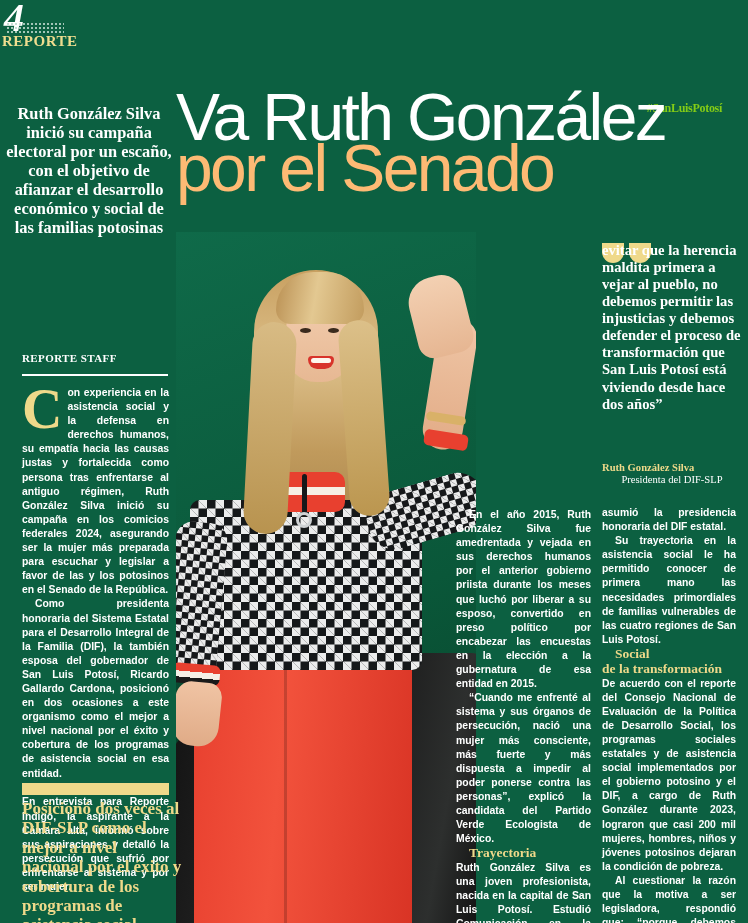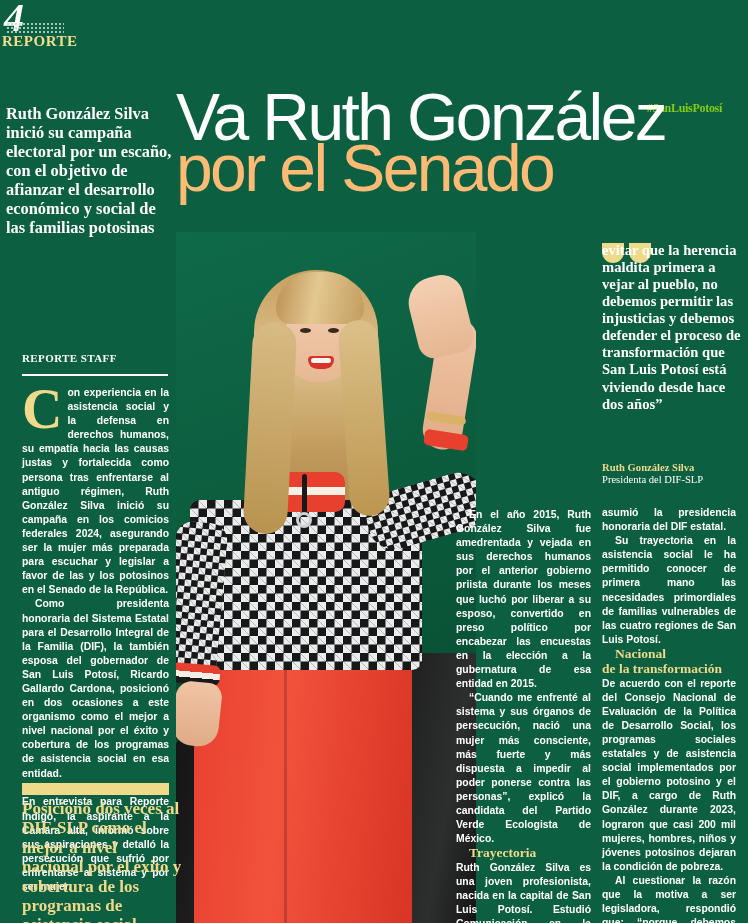--- a/index.html
+++ b/index.html
@@ -45,21 +45,21 @@
     position:absolute; left:176px; top:92px; width:572px;
     font-family:"Liberation Sans", sans-serif;
     font-weight:normal; font-size:66px; line-height:.78;
     letter-spacing:-2.6px;
   }
   .headline .l1 { display:block; color:#ffffff; }
   .headline .l2 { display:block; color:#fdba74; }
 
   .deck {
     position:absolute; left:6px; top:104px; width:166px;
-    text-align:left;
+    text-align:center;
     font-family:"Liberation Serif", serif;
     font-weight:bold; font-size:16.4px; line-height:1.16;
     color:#ffffff;
   }
 
   
   .photo { position:absolute; left:176px; top:232px; width:300px; height:691px; overflow:hidden; }
   .ph-bg { position:absolute; inset:0; background:linear-gradient(160deg,#0f6a49 0%,#0a5739 55%,#074028 100%); }
   .ph-shadow { position:absolute; left:-30px; bottom:0; width:130px; height:300px;
                background:radial-gradient(ellipse at 60% 40%, rgba(0,0,0,.45), transparent 70%); }
@@ -182,21 +182,21 @@
   }
   .pullquote .lead { padding-left:56px; display:block; }
   .qsource-name {
     position:absolute; left:602px; top:462px; width:140px;
     font-family:"Liberation Serif", serif; font-weight:bold;
     font-size:10.6px; color:#efd98a;
   }
   .qsource-role {
     position:absolute; left:602px; top:474px; width:140px;
     font-family:"Liberation Serif", serif;
-    font-size:10.6px; color:#ffffff;
+    font-size:10.6px; color:#ffffff;text-align:center;
   }
 </style>
 </head>
 <body>
 
 <div class="page">
 
   <div class="folio">4</div>
   <div class="folio-dots"></div>
   <div class="kicker">REPORTE</div>
@@ -270,20 +270,20 @@
   <div class="pullquote">
     <span>evitar que la herencia maldita primera a vejar al pueblo, no debemos permitir las injusticias y debemos defender el proceso de transformación que San Luis Potosí está viviendo desde hace dos años”</span>
   </div>
   <div class="qsource-name">Ruth González Silva</div>
   <div class="qsource-role">Presidenta del DIF-SLP</div>
 
   <div class="col col3">
     <p class="first">asumió la presidencia honoraria del DIF estatal.</p>
     <p>Su trayectoria en la asistencia social le ha permitido conocer de primera mano las necesidades primordiales de familias vulnerables de las cuatro regiones de San Luis Potosí.</p>
     <p class="subhead">
-      <span>Nacional</span><br>
+      <span>Social</span><br>
       <span>de la transformación</span>
     </p>
     <p class="first">De acuerdo con el reporte del Consejo Nacional de Evaluación de la Política de Desarrollo Social, los programas sociales estatales y de asistencia social implementados por el gobierno potosino y el DIF, a cargo de Ruth González durante 2023, lograron que casi 200 mil mujeres, hombres, niños y jóvenes potosinos dejaran la condición de pobreza.</p>
     <p>Al cuestionar la razón que la motiva a ser legisladora, respondió que: “porque debemos evitar que la herencia maldita vuelva a vejar al pueblo, no debemos permitir las injusticias y debemos defender el proceso de transformación que San Luis Potosí está viviendo desde hace dos años”, puntualizó.</p>
   </div>
 
 </div>
 
 </body></html>

